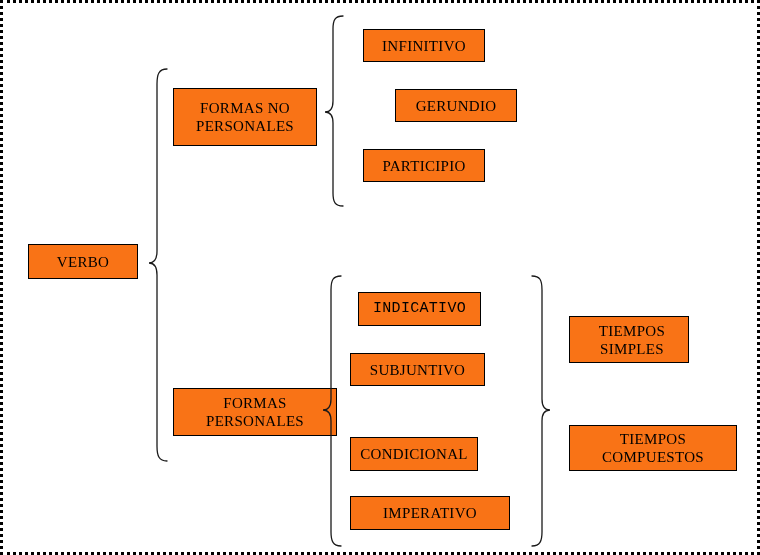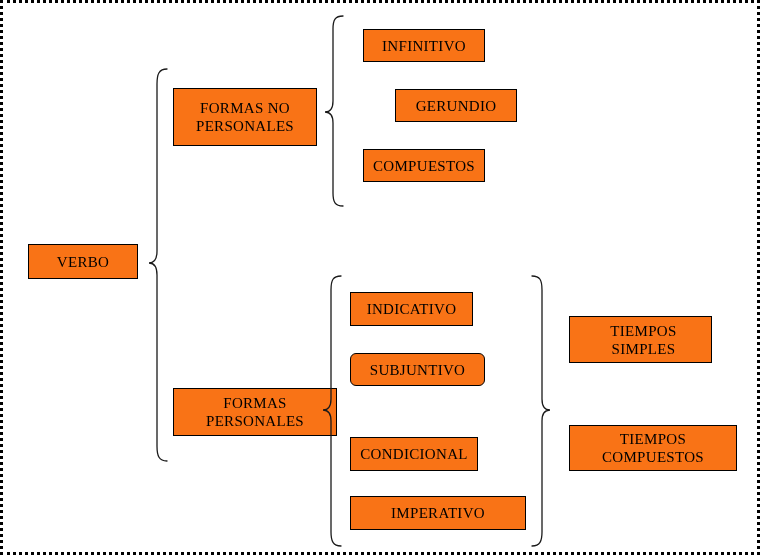--- a/index.html
+++ b/index.html
@@ -36,25 +36,25 @@
     position: absolute;
     pointer-events: none;
   }
   
   #node-verbo               { left: 25px;  top: 241px; width: 110px; height: 35px; font-family: Liberation Serif, serif; }
   #node-formas-no-personales{ left: 170px; top: 85px;  width: 144px; height: 58px; }
   #node-infinitivo          { left: 360px; top: 26px;  width: 122px; height: 33px; }
   #node-gerundio            { left: 360px; top: 86px;  width: 122px; height: 33px; margin-left: 32px; }
   #node-participio          { left: 360px; top: 146px; width: 122px; height: 33px; }
   #node-formas-personales   { left: 170px; top: 385px; width: 164px; height: 48px; }
-  #node-indicativo          { left: 347px; top: 289px; width: 123px; height: 34px; }
-  #node-subjuntivo          { left: 347px; top: 350px; width: 135px; height: 33px; border-radius: 6px; }
+  #node-indicativo          { left: 355px; top: 289px; width: 123px; height: 34px; font-family: Liberation Mono, monospace; }
+  #node-subjuntivo          { left: 347px; top: 350px; width: 135px; height: 33px; }
   #node-condicional         { left: 347px; top: 434px; width: 128px; height: 34px; }
-  #node-imperativo          { left: 347px; top: 493px; width: 176px; height: 34px; }
-  #node-tiempos-simples     { left: 566px; top: 313px; width: 143px; height: 47px; padding-left: 12px; }
+  #node-imperativo          { left: 347px; top: 493px; width: 160px; height: 34px; }
+  #node-tiempos-simples     { left: 566px; top: 313px; width: 120px; height: 47px; padding-left: 12px; }
   #node-tiempos-compuestos  { left: 566px; top: 422px; width: 168px; height: 46px; }
   
   #brace-verbo              { left: 144px; top: 64px;  }
   #brace-no-personales      { left: 320px; top: 11px;  }
   #brace-personales-open    { left: 318px; top: 271px; }
   #brace-personales-close   { left: 527px; top: 271px; }
 </style>
 </head>
 <body>
 
@@ -67,21 +67,21 @@
   </svg>
 
   <div class="node" id="node-formas-no-personales">FORMAS NO PERSONALES</div>
 
   <svg class="brace" id="brace-no-personales" width="22" height="194" viewBox="0 0 22 194">
     <path d="M 20 2 C 12 2, 10 6, 10 15 L 10 87 C 10 94, 8 98, 2 98 C 8 98, 10 102, 10 109 L 10 179 C 10 188, 12 192, 20 192" fill="none" stroke="#1a1a1a" stroke-width="1.3" stroke-linecap="round"></path>
   </svg>
 
   <div class="node" id="node-infinitivo">INFINITIVO</div>
   <div class="node" id="node-gerundio">GERUNDIO</div>
-  <div class="node" id="node-participio">COMPUESTOS</div>
+  <div class="node" id="node-participio">PARTICIPIO</div>
 
   <div class="node" id="node-formas-personales">FORMAS PERSONALES</div>
 
   <svg class="brace" id="brace-personales-open" width="22" height="274" viewBox="0 0 22 274">
     <path d="M 20 2 C 12 2, 10 6, 10 16 L 10 125 C 10 132, 8 136, 2 136 C 8 136, 10 140, 10 147 L 10 258 C 10 267, 12 272, 20 272" fill="none" stroke="#1a1a1a" stroke-width="1.3" stroke-linecap="round"></path>
   </svg>
 
   <div class="node" id="node-indicativo">INDICATIVO</div>
   <div class="node" id="node-subjuntivo">SUBJUNTIVO</div>
   <div class="node" id="node-condicional">CONDICIONAL</div>

